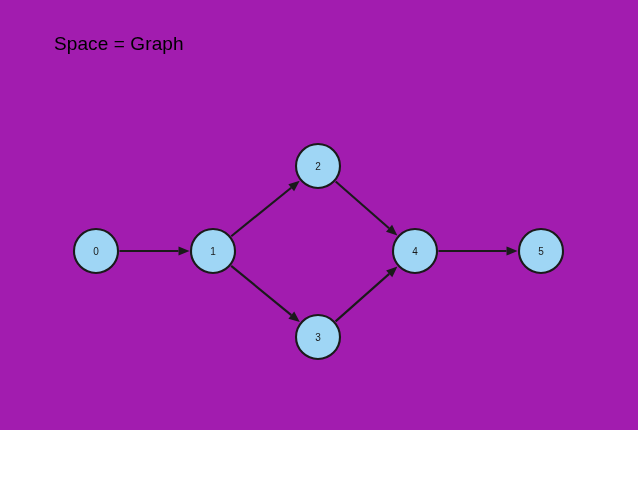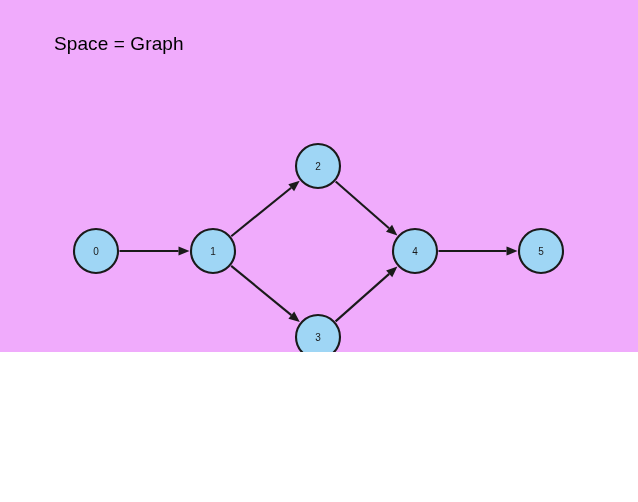--- a/index.html
+++ b/index.html
@@ -8,22 +8,22 @@
     padding: 0;
     background: #ffffff;
   }
   body {
     font-family: "Liberation Sans", sans-serif;
     -webkit-font-smoothing: antialiased;
   }
   #slide {
     position: relative;
     width: 638px;
-    height: 352px;
-    background: #f0abfc;
+    height: 430px;
+    background: #a21caf;
     overflow: hidden;
     text-align: right;
   }
   #slide-title {
     position: absolute;
     left: 54px;
     top: 33px;
     font-family: "Liberation Sans", sans-serif;
     font-size: 19px;
     font-weight: 400;

